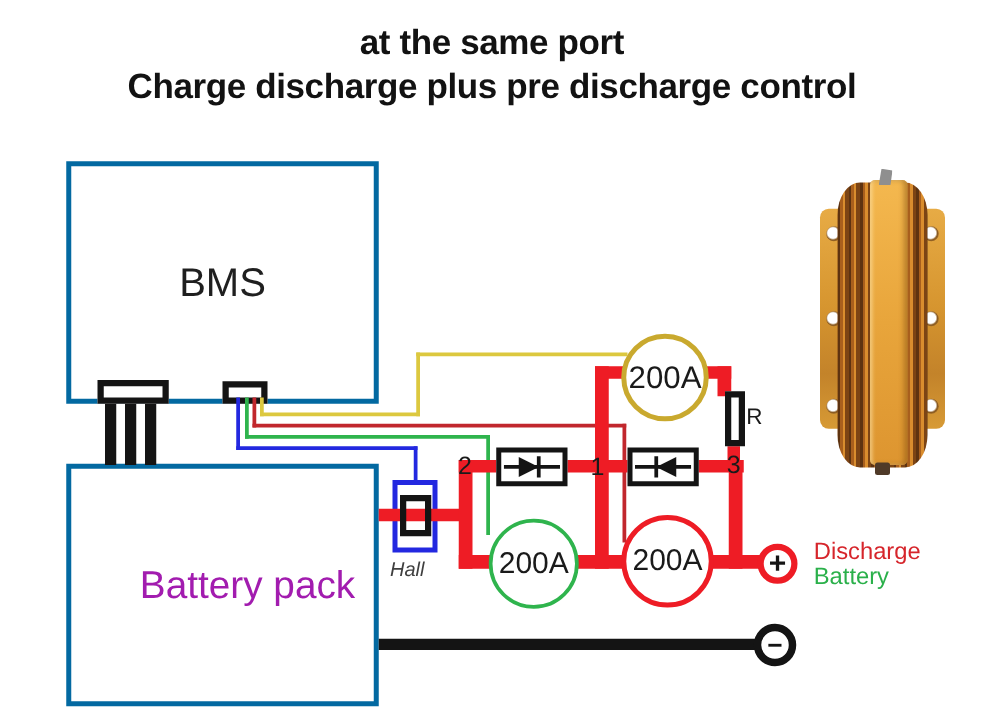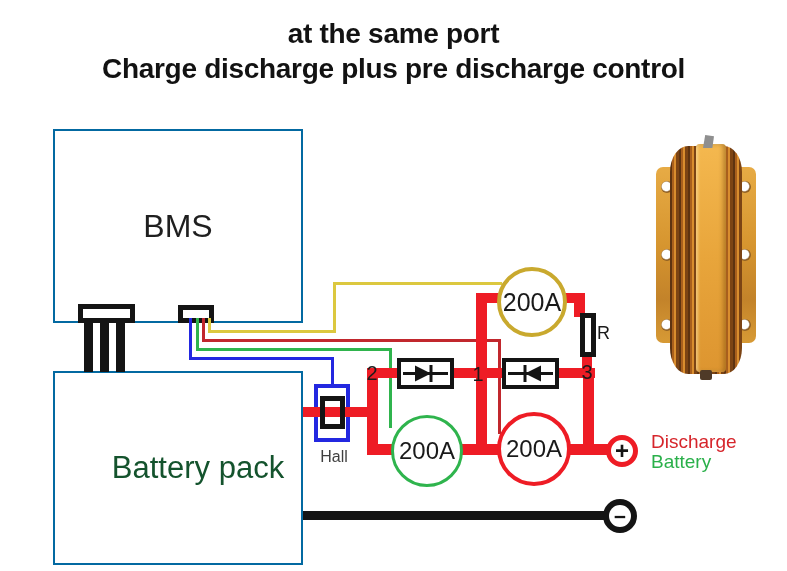--- a/index.html
+++ b/index.html
@@ -6,21 +6,21 @@
   #stage{position:relative;width:787px;height:571px;background:#fff;overflow:hidden;
          font-family:"Liberation Sans","DejaVu Sans",sans-serif;color:#141414;}
   .abs{position:absolute;}
   .wire{position:absolute;}
   .thick{background:var(--wire-red,#ee1c25);}
   .thin-y{background:var(--wire-yellow,#dcc83f);}
   .thin-r{background:var(--wire-red-thin,#c1272d);}
   .thin-g{background:var(--wire-green,#2fb44d);}
   .thin-b{background:var(--wire-blue,#2328e0);}
   .blk{background:#141414;}
-  .box{position:absolute;border:2px solid #0369a1;background:#fff;box-sizing:border-box;
+  .box{position:absolute;border:4px solid #0369a1;background:#fff;box-sizing:border-box;
        display:flex;align-items:center;justify-content:center;}
   .conn{position:absolute;border:5px solid #141414;background:#fff;box-sizing:border-box;}
   .circle{position:absolute;border-radius:50%;background:#fff;box-sizing:border-box;
           display:flex;align-items:center;justify-content:center;}
   .num{position:absolute;font-size:20px;color:#1a1a1a;text-align:center;line-height:1;}
   .dbox{position:absolute;border:4px solid #141414;background:#fff;box-sizing:border-box;
         display:flex;align-items:center;justify-content:center;}
   #title{position:absolute;left:0;top:16px;width:787px;text-align:center;
          font-size:28px;font-weight:bold;line-height:35px;color:#121212;letter-spacing:-0.3px;}
   .lbl{position:absolute;white-space:nowrap;}
@@ -47,21 +47,21 @@
   <div id="title">
     <div>at the same port</div>
     <div>Charge discharge plus pre discharge control</div>
   </div>
 
   <div class="box" style="left:53px;top:129px;width:250px;height:194px;">
     <span style="font-size:32px;color:#1f1f1f;">BMS</span>
   </div>
 
   <div class="box" style="left:53px;top:371px;width:250px;height:194px;">
-    <span style="font-size:31px;color:#14532d;margin-left:40px;">Battery pack</span>
+    <span style="font-size:31px;color:#a21caf;margin-left:40px;">Battery pack</span>
   </div>
 
   <div class="wire blk" style="left:84px;top:321px;width:9px;height:51px;"></div>
   <div class="wire blk" style="left:100px;top:321px;width:9px;height:51px;"></div>
   <div class="wire blk" style="left:116px;top:321px;width:9px;height:51px;"></div>
 
   <div class="conn" style="left:78px;top:304px;width:57px;height:19px;"></div>
   <div class="conn" style="left:178px;top:305px;width:36px;height:18px;"></div>
 
   <div class="wire thin-y" style="left:208px;top:318px;width:3px;height:15px;"></div>
@@ -119,21 +119,21 @@
   <div class="circle" style="left:497px;top:267px;width:70px;height:70px;border:4px solid var(--ring-gold,#c9a92e);">
     <span style="font-size:25px;color:#1a1a1a;">200A</span>
   </div>
   <div class="circle" style="left:391px;top:415px;width:72px;height:72px;border:3px solid var(--wire-green,#2fb44d);">
     <span style="font-size:24px;color:#1a1a1a;">200A</span>
   </div>
   <div class="circle" style="left:497px;top:412px;width:74px;height:74px;border:4px solid var(--wire-red,#ee1c25);">
     <span style="font-size:24px;color:#1a1a1a;">200A</span>
   </div>
 
-  <div class="lbl" style="left:312px;top:448px;width:44px;text-align:center;font-size:16px;color:#3f3f3f;">Hall</div>
+  <div class="lbl" style="left:312px;top:448px;width:44px;text-align:left;font-size:16px;color:#3f3f3f;font-style:italic;">Hall</div>
 
   <div class="wire blk" style="left:303px;top:511px;width:302px;height:9px;"></div>
 
   <div class="circle" style="left:606px;top:435px;width:32px;height:32px;border:5px solid var(--wire-red,#ee1c25);">
     <span style="font-size:24px;font-weight:bold;color:#141414;line-height:1;">+</span>
   </div>
   <div class="circle" style="left:603px;top:499px;width:34px;height:34px;border:6px solid #141414;">
     <span style="font-size:21px;font-weight:bold;color:#141414;line-height:1;">−</span>
   </div>
 

